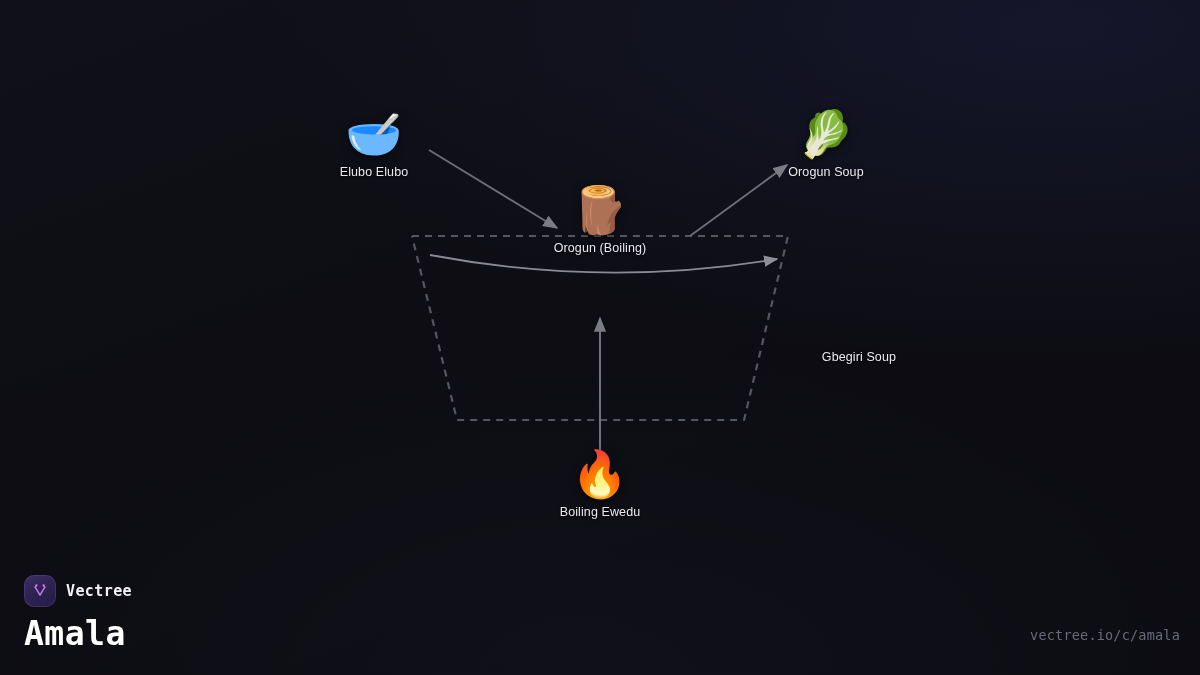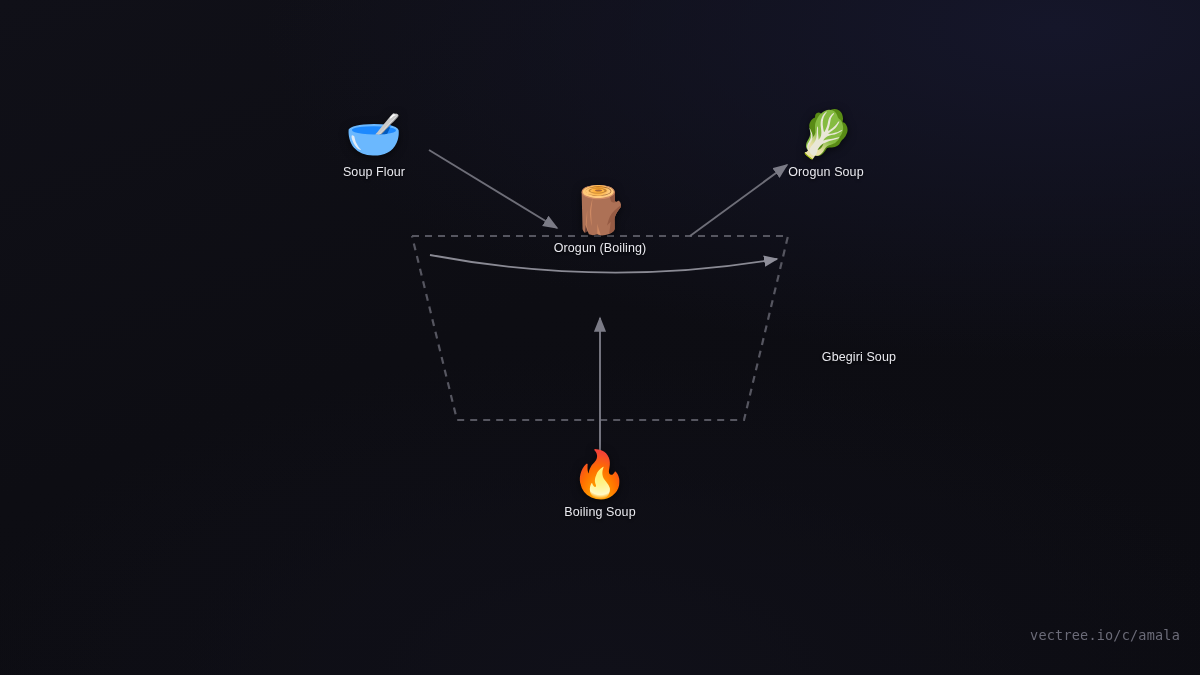--- a/index.html
+++ b/index.html
@@ -141,21 +141,21 @@
 
     <line x1="690" y1="236" x2="787" y2="165" stroke="#6e6e78" stroke-width="1.9" marker-end="url(#arrowhead)"></line>
 
     <path d="M430,255 Q605,288 777,259" fill="none" stroke="#8a8a94" stroke-width="1.8" marker-end="url(#arrowhead-light)"></path>
 
     <line x1="600" y1="452" x2="600" y2="318" stroke="#7a7a84" stroke-width="1.9" marker-end="url(#arrowhead)"></line>
   </svg>
 
   <div class="node" style="left:374px; top:106px;">
     <span class="node-emoji">🥣</span>
-    <span class="node-label">Soup Flour</span>
+    <span class="node-label">Elubo Elubo</span>
   </div>
 
   <div class="node" style="left:600px; top:182px;">
     <span class="node-emoji">🪵</span>
     <span class="node-label">Orogun (Boiling)</span>
   </div>
 
   <div class="node" style="left:826px; top:106px;">
     <span class="node-emoji">🥬</span>
     <span class="node-label">Orogun Soup</span>
@@ -163,19 +163,33 @@
 
   <div class="node" style="left:826px; top:342px;">
     <span class="node-emoji" style="font-size:0; line-height:0; height:auto;">
       <span class="disc"></span>
     </span>
     <span class="node-label" style="margin-top:7px;text-align:right;">Gbegiri Soup</span>
   </div>
 
   <div class="node" style="left:600px; top:446px;">
     <span class="node-emoji">🔥</span>
-    <span class="node-label">Boiling Soup</span>
+    <span class="node-label">Boiling Ewedu</span>
   </div>
 
+  <div id="brand">
+    <div id="brand-row">
+      <div id="brand-mark">
+        <svg width="20" height="20" viewBox="0 0 20 20" aria-hidden="true">
+          <path d="M5.2 6.2 L10 14.2 L14.8 6.2" fill="none" stroke="#c07de8" stroke-width="1.5" stroke-linecap="round" stroke-linejoin="round"></path>
+          <path d="M6.6 4.6 L5.2 6.2 M13.4 4.6 L14.8 6.2" fill="none" stroke="#c07de8" stroke-width="1.3" stroke-linecap="round"></path>
+          <circle cx="6.3" cy="4.3" r="1.15" fill="#e26fe0"></circle>
+          <circle cx="13.7" cy="4.3" r="1.15" fill="#e26fe0"></circle>
+        </svg>
+      </div>
+      <span id="brand-name">Vectree</span>
+    </div>
+    <div id="page-title">Amala</div>
+  </div>
 
   <div id="footer-url">vectree.io/c/amala</div>
 
 </div>
 
 </body></html>

